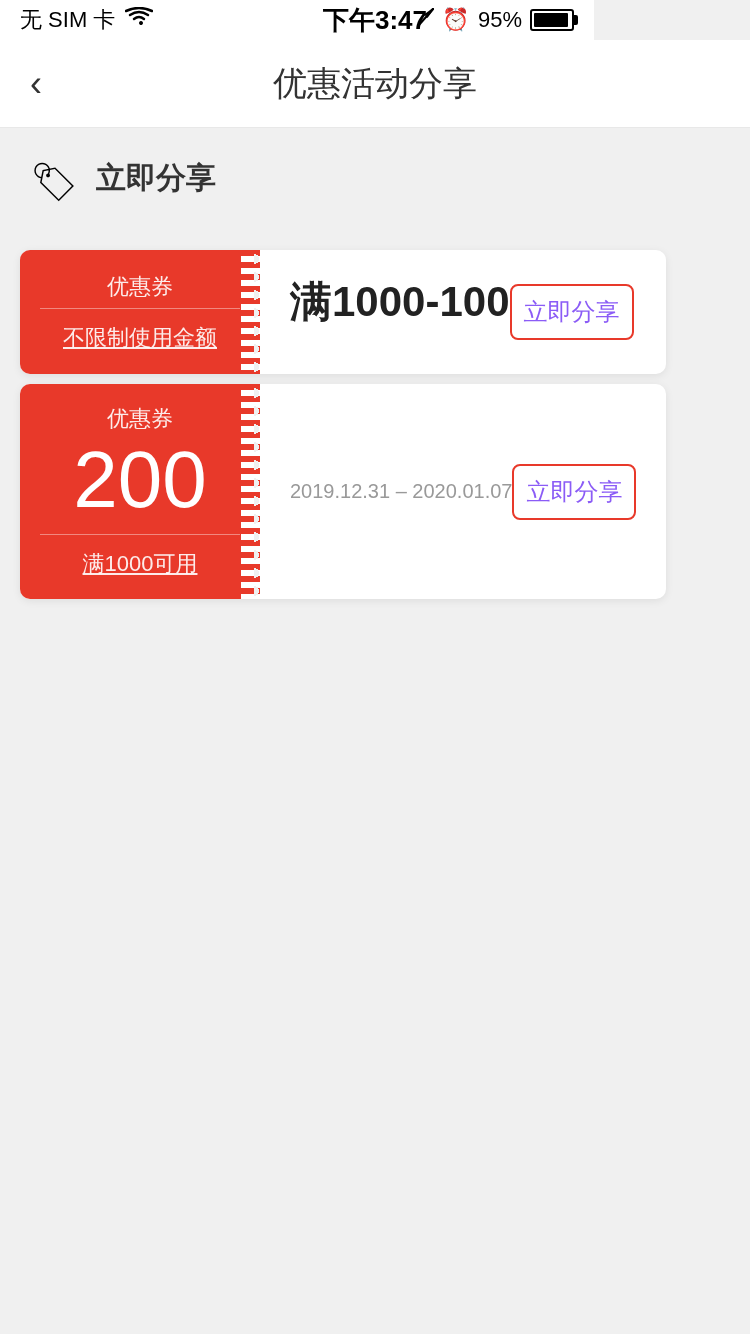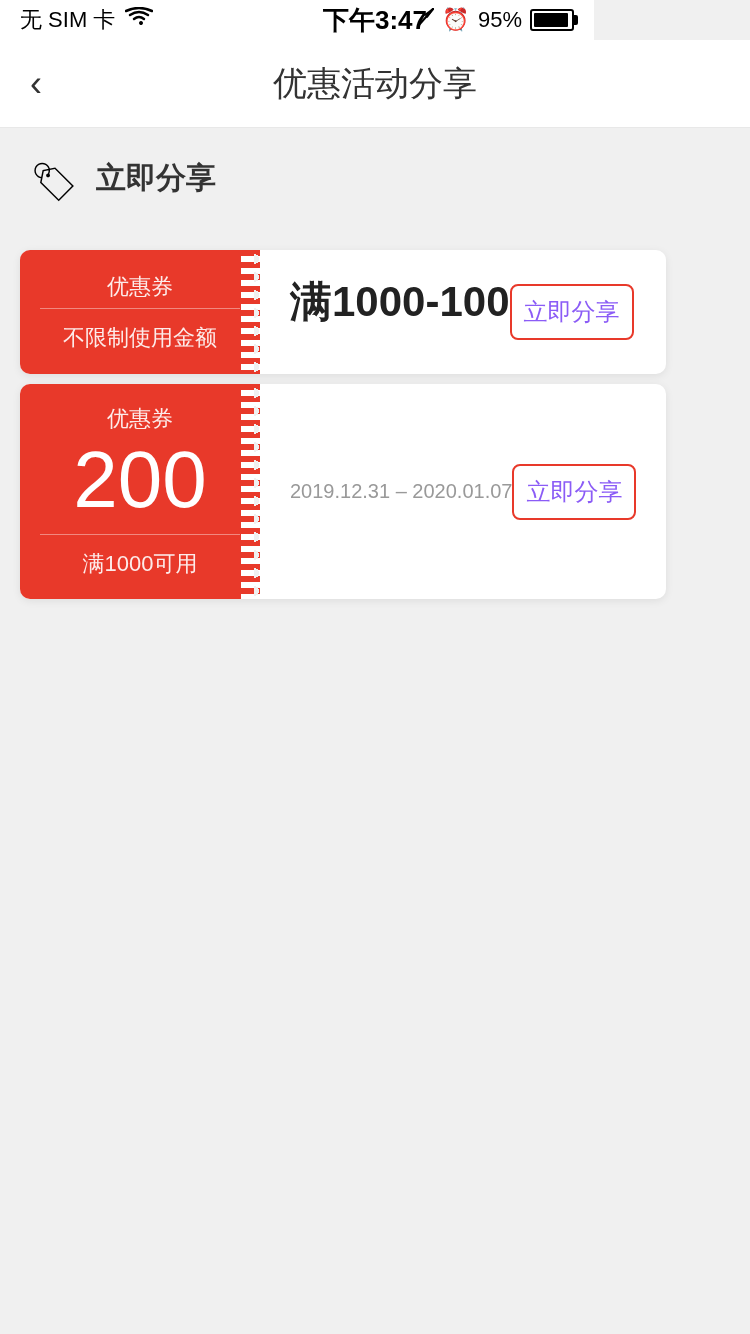--- a/index.html
+++ b/index.html
@@ -205,20 +205,21 @@
     .coupon-divider {
       width: 200px;
       height: 1px;
       background: rgba(255,255,255,0.4);
       margin-bottom: 14px;
     }
     .coupon-condition {
       font-size: 22px;
       color: rgba(255,255,255,0.9);
       text-align: center;
+      text-decoration: underline;
     }
 
     
     .coupon-left::after {
       content: '';
       position: absolute;
       right: -1px;
       top: 0;
       bottom: 0;
       width: 20px;

